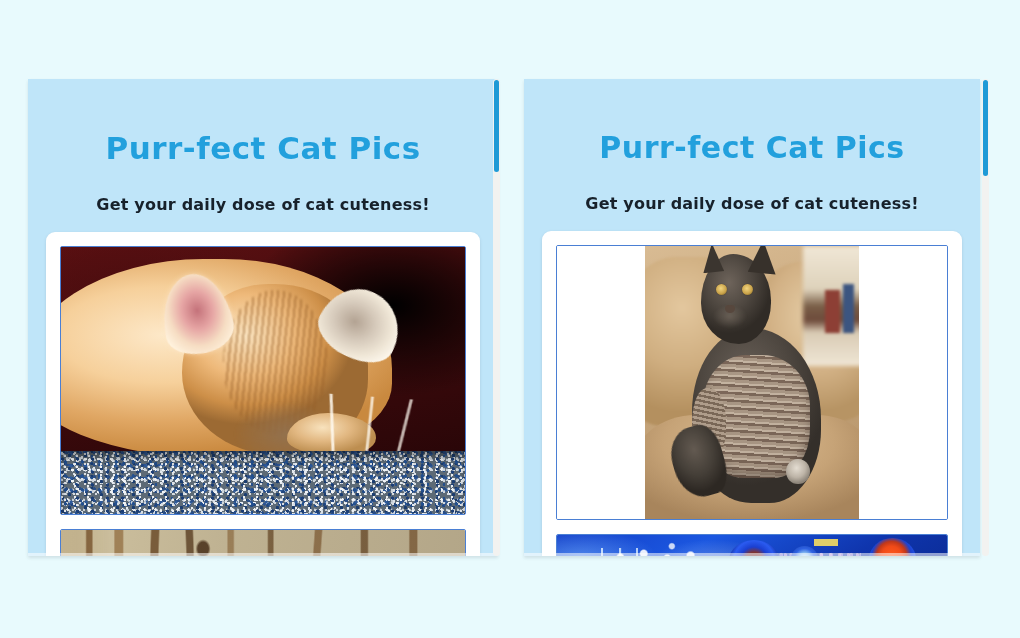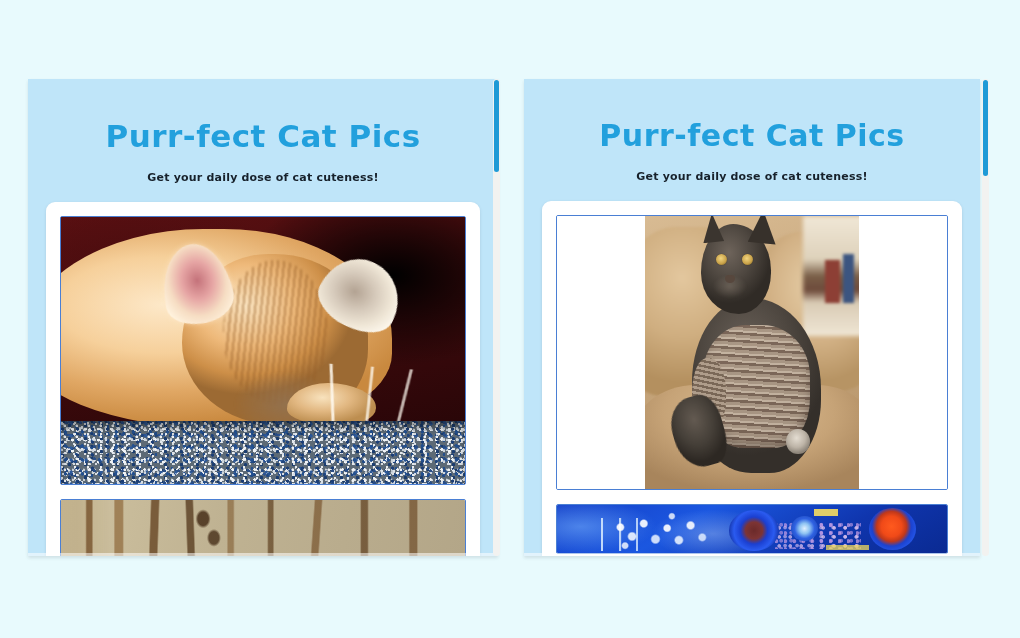--- a/index.html
+++ b/index.html
@@ -68,40 +68,40 @@
 
   
   .page {
     position: absolute;
     left: 0; top: 0; right: 0;
     padding: 0 16px;
     box-sizing: border-box;
   }
 
   .site-title {
-    margin: 4px;
+    margin: 16px;
     padding-top: 36px;
     text-align: center;
     color: #22a0dd;
     font-family: "DejaVu Sans", "Liberation Sans", sans-serif;
     font-weight: bold;
     font-size: 31px;
     letter-spacing: 0.5px;
     line-height: 1.1;
   }
   .viewport.right .site-title { font-size: 30px; }
 
   .site-subtitle {
     margin: 0;
     padding-top: 14px;
     text-align: center;
     color: #17212b;
     font-family: "DejaVu Sans", "Liberation Sans", sans-serif;
     font-weight: bold;
-    font-size: 11px;
+    font-size: 16px;
     letter-spacing: 0.2px;
   }
 
   
   .gallery-card {
     margin: 18px auto 0 auto;
     background: #ffffff;
     border-radius: 9px;
     box-shadow: 0 1px 3px rgba(90,110,125,0.20);
     padding: 14px;

